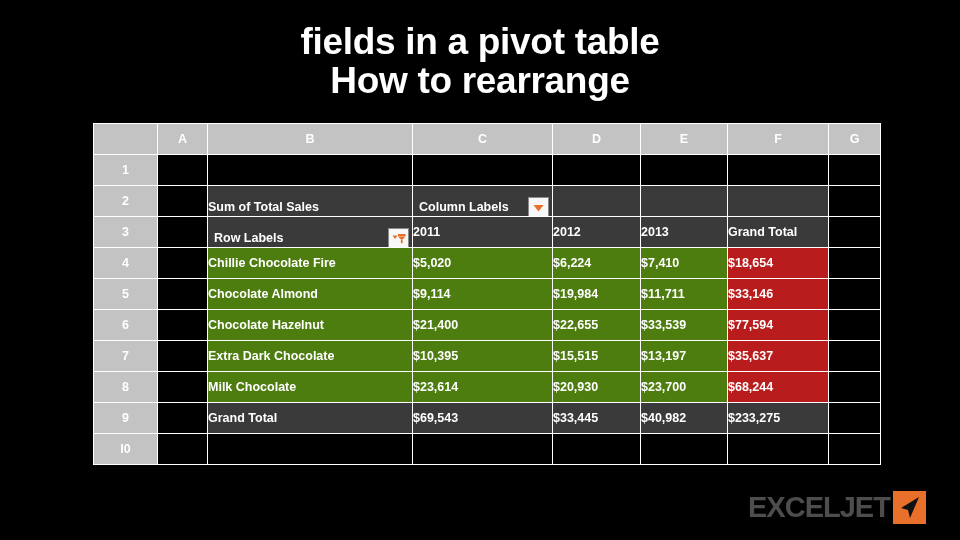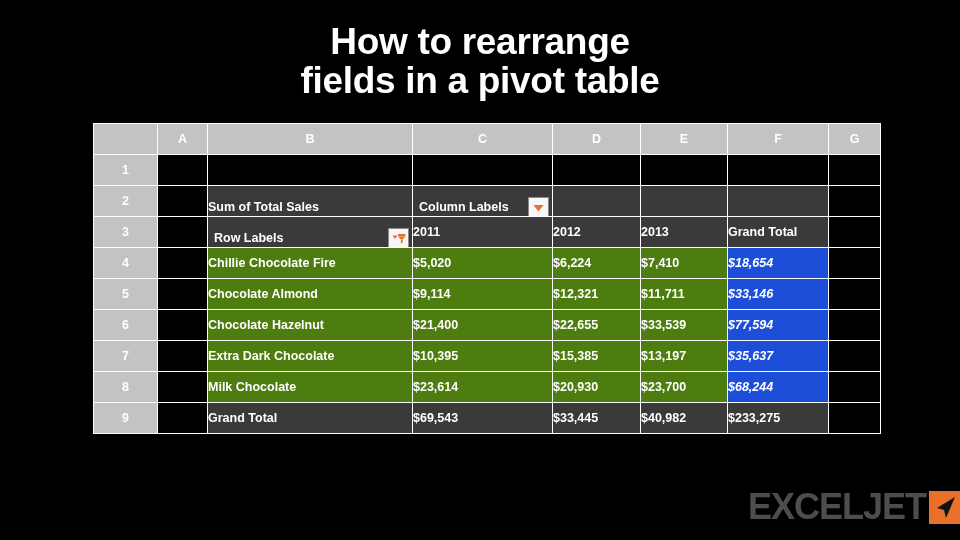--- a/index.html
+++ b/index.html
@@ -83,21 +83,21 @@
     color: #ffffff;
     text-align: center;
     font-weight: normal;
     font-size: 14px;
   }
 
   
   .cell-empty  { background: #000000; }
   .cell-data   { background: #4d7c0f; }
   .cell-dark   { background: #3a3a3a; }
-  .cell-gtcol  { background: #1d4ed8; font-style: italic; }
+  .cell-gtcol  { background: #b91c1c; }
   .cell-gtrow  { background: #3a3a3a; }
 
   .pad-l { padding-left: 6px; text-align: left; }
   .pad-r { padding-right: 7px; text-align: left; }
 
   
   .hdr-wrap {
     display: flex;
     align-items: center;
     justify-content: space-between;
@@ -120,40 +120,40 @@
   
   #logo {
     position: absolute;
     left: 748px;
     top: 489px;
     display: flex;
     align-items: center;
     height: 36px;
   }
   #logo .wordmark {
-    font-size: 36px;
+    font-size: 29px;
     font-weight: bold;
     color: #4d4d4d;
     letter-spacing: -1px;
     line-height: 1;
   }
   #logo .mark {
     width: 33px;
     height: 33px;
     background: #e8702a;
     margin-left: 3px;
     position: relative;
   }
 </style>
 </head>
 <body>
 
 <div id="title-block">
+  <div class="title-line">fields in a pivot table</div>
   <div class="title-line">How to rearrange</div>
-  <div class="title-line">fields in a pivot table</div>
 </div>
 
 <div id="spreadsheet">
   <table class="grid">
     <colgroup>
       <col class="c-rownum">
         <col class="c-a">
         <col class="c-b">
         <col class="c-c">
       <col class="c-d">
@@ -241,21 +241,21 @@
         <td class="cell-data pad-r">$7,410</td>
         <td class="cell-gtcol pad-r">$18,654</td>
         <td class="cell-empty"></td>
       </tr>
 
       <tr>
         <td class="rownum">5</td>
         <td class="cell-empty"></td>
         <td class="cell-data pad-l">Chocolate Almond</td>
         <td class="cell-data pad-r">$9,114</td>
-        <td class="cell-data pad-r">$12,321</td>
+        <td class="cell-data pad-r">$19,984</td>
         <td class="cell-data pad-r">$11,711</td>
         <td class="cell-gtcol pad-r">$33,146</td>
         <td class="cell-empty"></td>
       </tr>
 
       <tr>
         <td class="rownum">6</td>
         <td class="cell-empty"></td>
         <td class="cell-data pad-l">Chocolate Hazelnut</td>
         <td class="cell-data pad-r">$21,400</td>
@@ -263,21 +263,21 @@
         <td class="cell-data pad-r">$33,539</td>
         <td class="cell-gtcol pad-r">$77,594</td>
         <td class="cell-empty"></td>
       </tr>
 
       <tr>
         <td class="rownum">7</td>
         <td class="cell-empty"></td>
         <td class="cell-data pad-l">Extra Dark Chocolate</td>
         <td class="cell-data pad-r">$10,395</td>
-        <td class="cell-data pad-r">$15,385</td>
+        <td class="cell-data pad-r">$15,515</td>
         <td class="cell-data pad-r">$13,197</td>
         <td class="cell-gtcol pad-r">$35,637</td>
         <td class="cell-empty"></td>
       </tr>
 
       <tr>
         <td class="rownum">8</td>
         <td class="cell-empty"></td>
         <td class="cell-data pad-l">Milk Chocolate</td>
         <td class="cell-data pad-r">$23,614</td>
@@ -291,20 +291,30 @@
         <td class="rownum">9</td>
         <td class="cell-empty"></td>
         <td class="cell-gtrow pad-l">Grand Total</td>
         <td class="cell-gtrow pad-r">$69,543</td>
         <td class="cell-gtrow pad-r">$33,445</td>
         <td class="cell-gtrow pad-r">$40,982</td>
         <td class="cell-gtrow pad-r">$233,275</td>
         <td class="cell-empty"></td>
       </tr>
 
+      <tr>
+        <td class="rownum">I0</td>
+        <td class="cell-empty"></td>
+        <td class="cell-empty"></td>
+        <td class="cell-empty"></td>
+        <td class="cell-empty"></td>
+        <td class="cell-empty"></td>
+        <td class="cell-empty"></td>
+        <td class="cell-empty"></td>
+      </tr>
 
     </tbody>
   </table>
 </div>
 
 <div id="logo">
   <span class="wordmark">EXCELJET</span>
   <span class="mark">
     <svg width="33" height="33" viewBox="0 0 33 33" aria-hidden="true">
       <polygon points="26,6 8,17 15,19 17,27" fill="#111111"></polygon>

